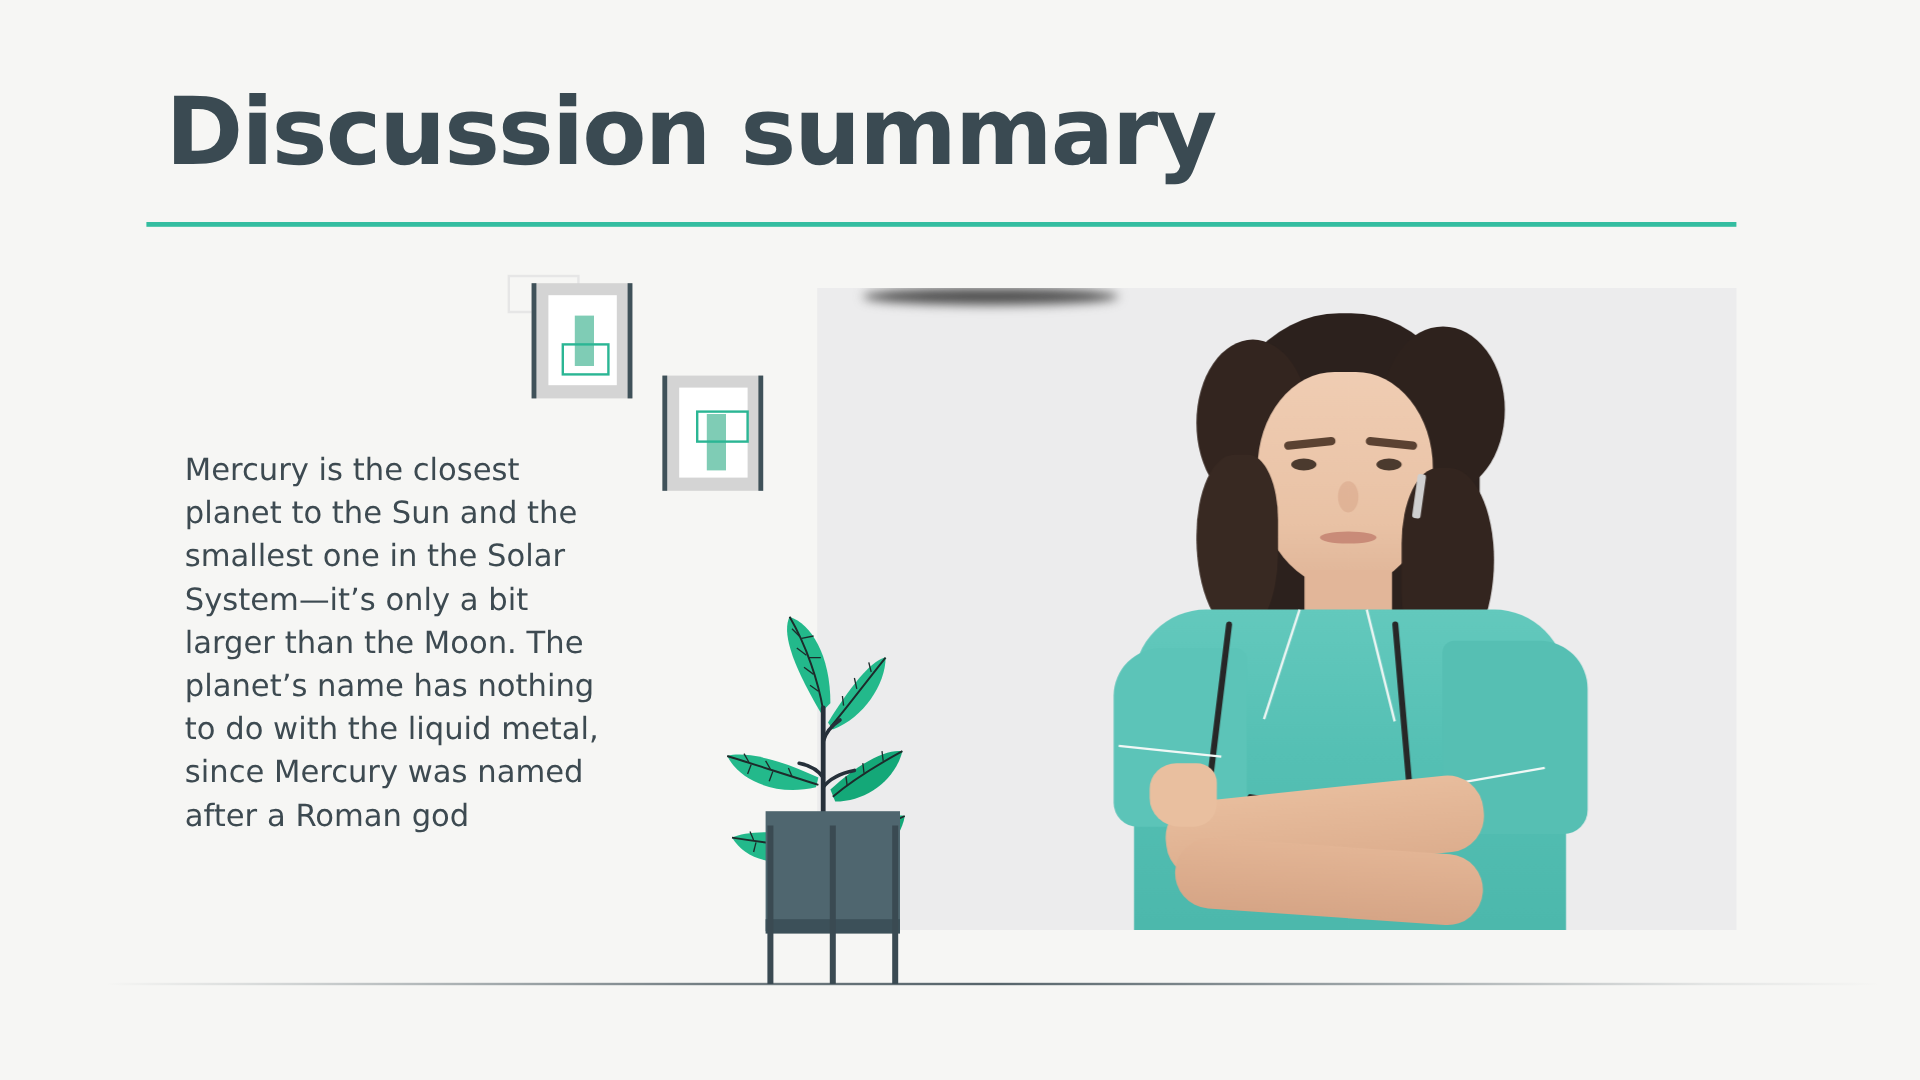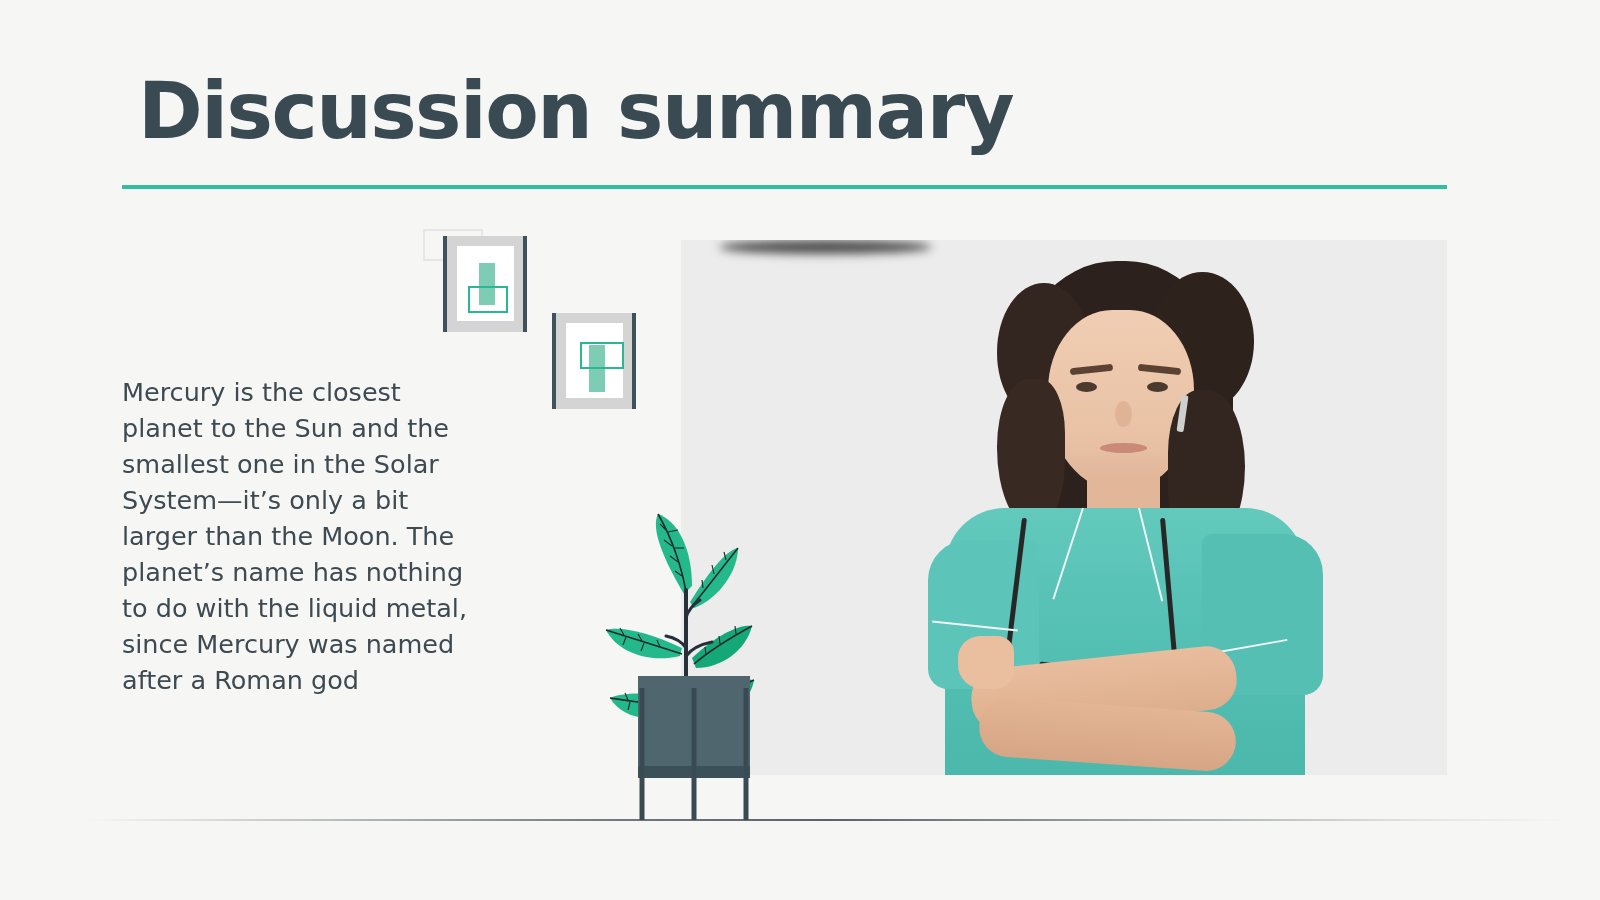--- a/index.html
+++ b/index.html
@@ -37,21 +37,21 @@
     left: 122px;
     top: 185px;
     width: 1325px;
     height: 4px;
     background: #34bda0;
   }
 
   
   .body-text {
     position: absolute;
-    left: 122px;
+    left: 154px;
     top: 374px;
     width: 352px;
     font-family: "DejaVu Sans", sans-serif;
     font-size: 25.5px;
     line-height: 36px;
     color: #3d4a51;
     font-weight: 400;
   }
 
   

